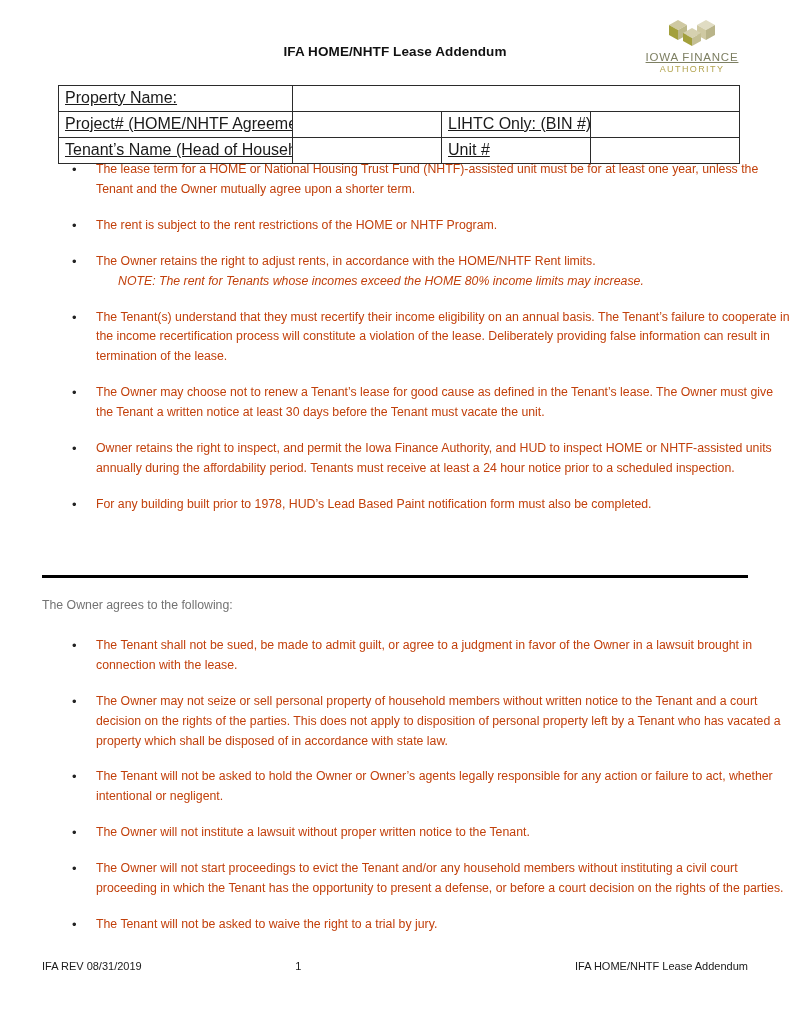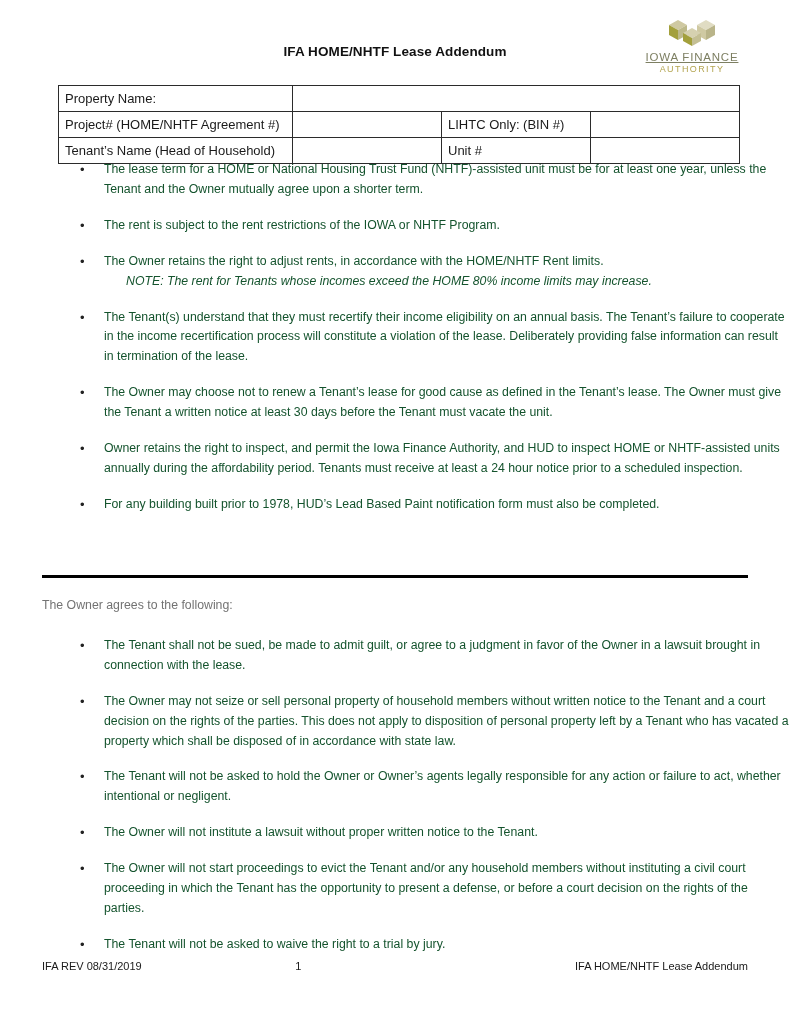--- a/index.html
+++ b/index.html
@@ -69,47 +69,48 @@
     left: 58px;
     top: 85px;
     width: 682px;
     border-collapse: collapse;
     table-layout: fixed;
   }
   .info-table td {
     border: 1px solid #2b2b2b;
     height: 22px;
     padding: 1px 5px 2px 6px;
-    font-size: 13px;
+    font-size: 16px;
     color: #1a1a1a;
     vertical-align: middle;
     white-space: nowrap;
     overflow: hidden;
+    text-decoration: underline;
   }
   .info-table td.blank { }
 
   
   .content {
     position: absolute;
     left: 0;
     top: 160px;
     width: 790px;
   }
   ul.bullets {
     list-style: none;
     margin: 0;
     padding: 0;
   }
   ul.bullets > li {
     position: relative;
-    margin: 0 0 16px 12px;
+    margin: 0 0 16px 4px;
     padding-left: 92px;
     font-size: 12.3px;
     line-height: 1.62;
-    color: #14532d;
+    color: #c2410c;
     text-align: left;
   }
   ul.bullets > li:before {
     content: "\2022";
     position: absolute;
     left: 68px;
     top: -1px;
     font-size: 13px;
     color: #222222;
   }
@@ -220,21 +221,21 @@
     </tr>
   </tbody>
     </table>
 
   <div class="content">
     <ul class="bullets">
       <li>
         <span>The lease term for a HOME or National Housing Trust Fund (NHTF)-assisted unit must be for at least one year, unless the Tenant and the Owner mutually agree upon a shorter term.</span>
       </li>
       <li>
-        <span>The rent is subject to the rent restrictions of the IOWA or NHTF Program.</span>
+        <span>The rent is subject to the rent restrictions of the HOME or NHTF Program.</span>
       </li>
       <li>
         <span>The Owner retains the right to adjust rents, in accordance with the HOME/NHTF Rent limits.</span>
         <span class="note-line">NOTE: The rent for Tenants whose incomes exceed the HOME 80% income limits may increase.</span>
       </li>
       <li>
         <span>The Tenant(s) understand that they must recertify their income eligibility on an annual basis. The Tenant’s failure to cooperate in the income recertification process will constitute a violation of the lease. Deliberately providing false information can result in termination of the lease.</span>
       </li>
       <li>
         <span>The Owner may choose not to renew a Tenant’s lease for good cause as defined in the Tenant’s lease. The Owner must give the Tenant a written notice at least 30 days before the Tenant must vacate the unit.</span>

